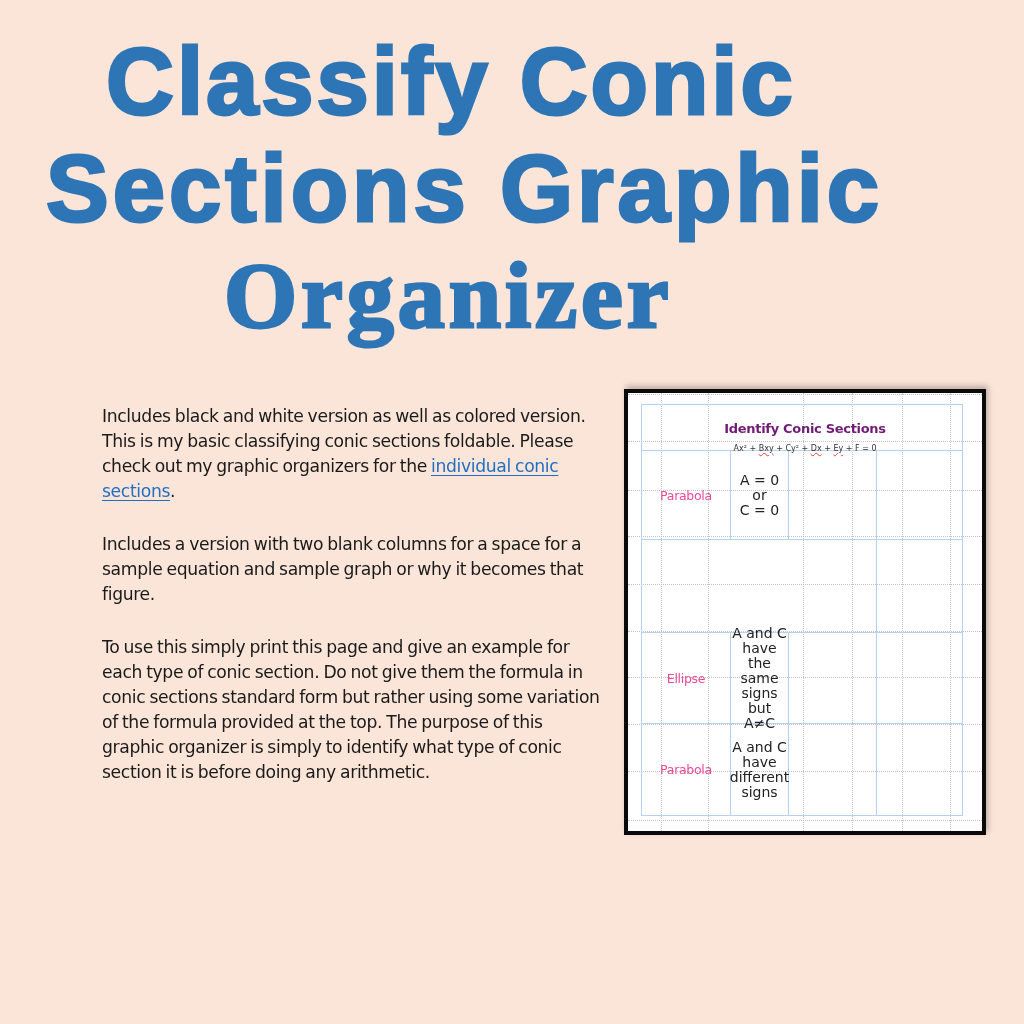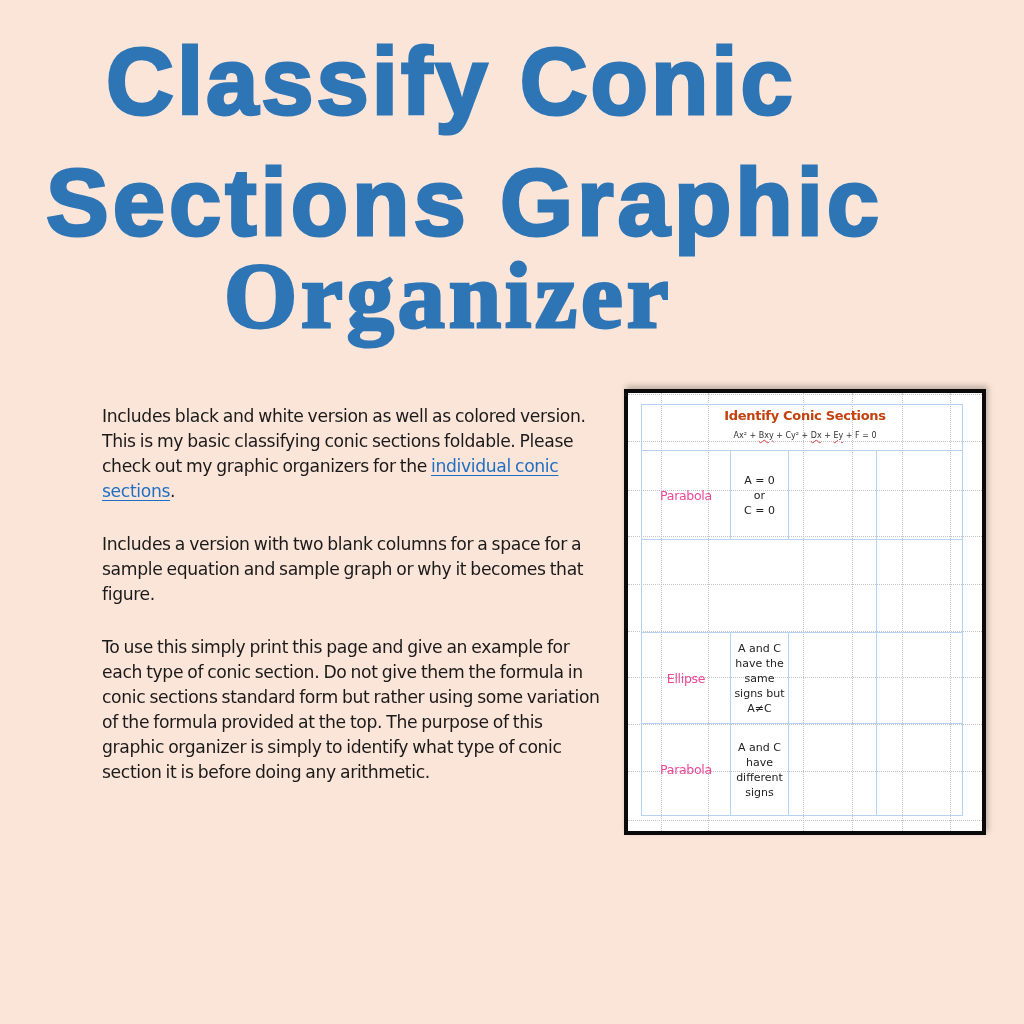--- a/index.html
+++ b/index.html
@@ -16,21 +16,21 @@
     color: #2e75b6;
     font-family: "Liberation Sans", sans-serif;
     font-weight: 700;
     font-size: 94px;
     line-height: 107px;
     -webkit-text-stroke: 3px #2e75b6;
     letter-spacing: 3px;
   }
   .title-line { position: absolute; white-space: nowrap; }
   .tl1 { left: 106px; top: 0; }
-  .tl2 { left: 46px; top: 121px; letter-spacing: 4px; }
+  .tl2 { left: 46px; top: 107px; letter-spacing: 4px; }
   .tl3 { left: 224px; top: 214px; letter-spacing: 4px; font-family: Liberation Serif, serif; }
 
   .desc {
     position: absolute;
     left: 102px; top: 404px;
     width: 500px;
     color: #1a1a1a;
     font-family: "DejaVu Sans", sans-serif;
     font-size: 17.2px;
     line-height: 25px;
@@ -63,25 +63,25 @@
     width: 322px; height: 412px;
     border: 1.5px solid #b7d2ee;
   }
   .org-header {
     position: absolute; left: 0; top: 0; right: 0; height: 46px;
     border-bottom: 1.5px solid #b7d2ee;
     text-align: center;
   }
   .org-title {
     display: block;
-    margin-top: 3px;
+    margin-top: 16px;
     font-family: "DejaVu Sans", sans-serif;
     font-weight: 700;
     font-size: 13px;
-    color: #c2410c;
+    color: #701a75;
     letter-spacing: -0.3px;
     padding-left: 6px;
   }
   .org-formula {
     display: block;
     margin-top: 8px;
     font-family: "DejaVu Sans", sans-serif;
     font-size: 8px;
     color: #333;
     padding-left: 6px;
@@ -103,21 +103,21 @@
     border-right: 1.5px solid #b7d2ee;
     font-family: "DejaVu Sans", sans-serif;
     font-size: 12.5px;
     color: #ec4899;
     letter-spacing: -0.3px;
   }
   .cell-rule {
     left: 89px; width: 58px;
     border-right: 1.5px solid #b7d2ee;
     font-family: "DejaVu Sans", sans-serif;
-    font-size: 11px;
+    font-size: 14px;
     line-height: 15px;
     color: #222;
     white-space: pre-line;
   }
   .cell-blank1 {
     left: 147px; width: 88px;
     border-right: 1.5px solid #b7d2ee;
   }
   .cell-blank2 { left: 235px; right: 0; }
 </style>

